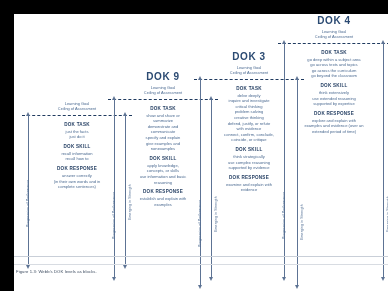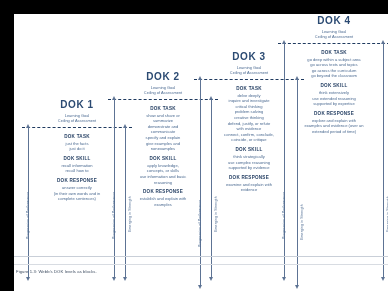--- a/index.html
+++ b/index.html
@@ -143,21 +143,20 @@
 </style>
 </head>
 <body>
 
 <div id="page">
 
   <div class="diagram">
 
     <div class="dok-col" style="left:8px; top:85px; width:110px;">
       <div class="dok-head">
-        <div class="dok-title">DOK 1</div>
         <div class="dok-sub">
           <div>Learning Goal</div>
           <div>Ceiling of Assessment</div>
         </div>
       </div>
       <div class="block" style="height:150px;">
         <div class="dash-top"></div>
         <div class="rail left" style="height:150px;">
           <div class="rail-arrow-up"></div>
           <div class="rail-arrow-down"></div>
@@ -184,21 +183,21 @@
             <div class="grp-item">answer correctly</div>
             <div class="grp-item">(in their own words and in</div>
             <div class="grp-item">complete sentences)</div>
           </div>
         </div>
       </div>
     </div>
 
     <div class="dok-col" style="left:94px; top:57px; width:110px;">
       <div class="dok-head">
-        <div class="dok-title">DOK 2</div>
+        <div class="dok-title">DOK 9</div>
         <div class="dok-sub">
           <div>Learning Goal</div>
           <div>Ceiling of Assessment</div>
         </div>
       </div>
       <div class="block" style="height:178px;">
         <div class="dash-top"></div>
         <div class="rail left" style="height:178px;">
           <div class="rail-arrow-up"></div>
           <div class="rail-arrow-down"></div>

